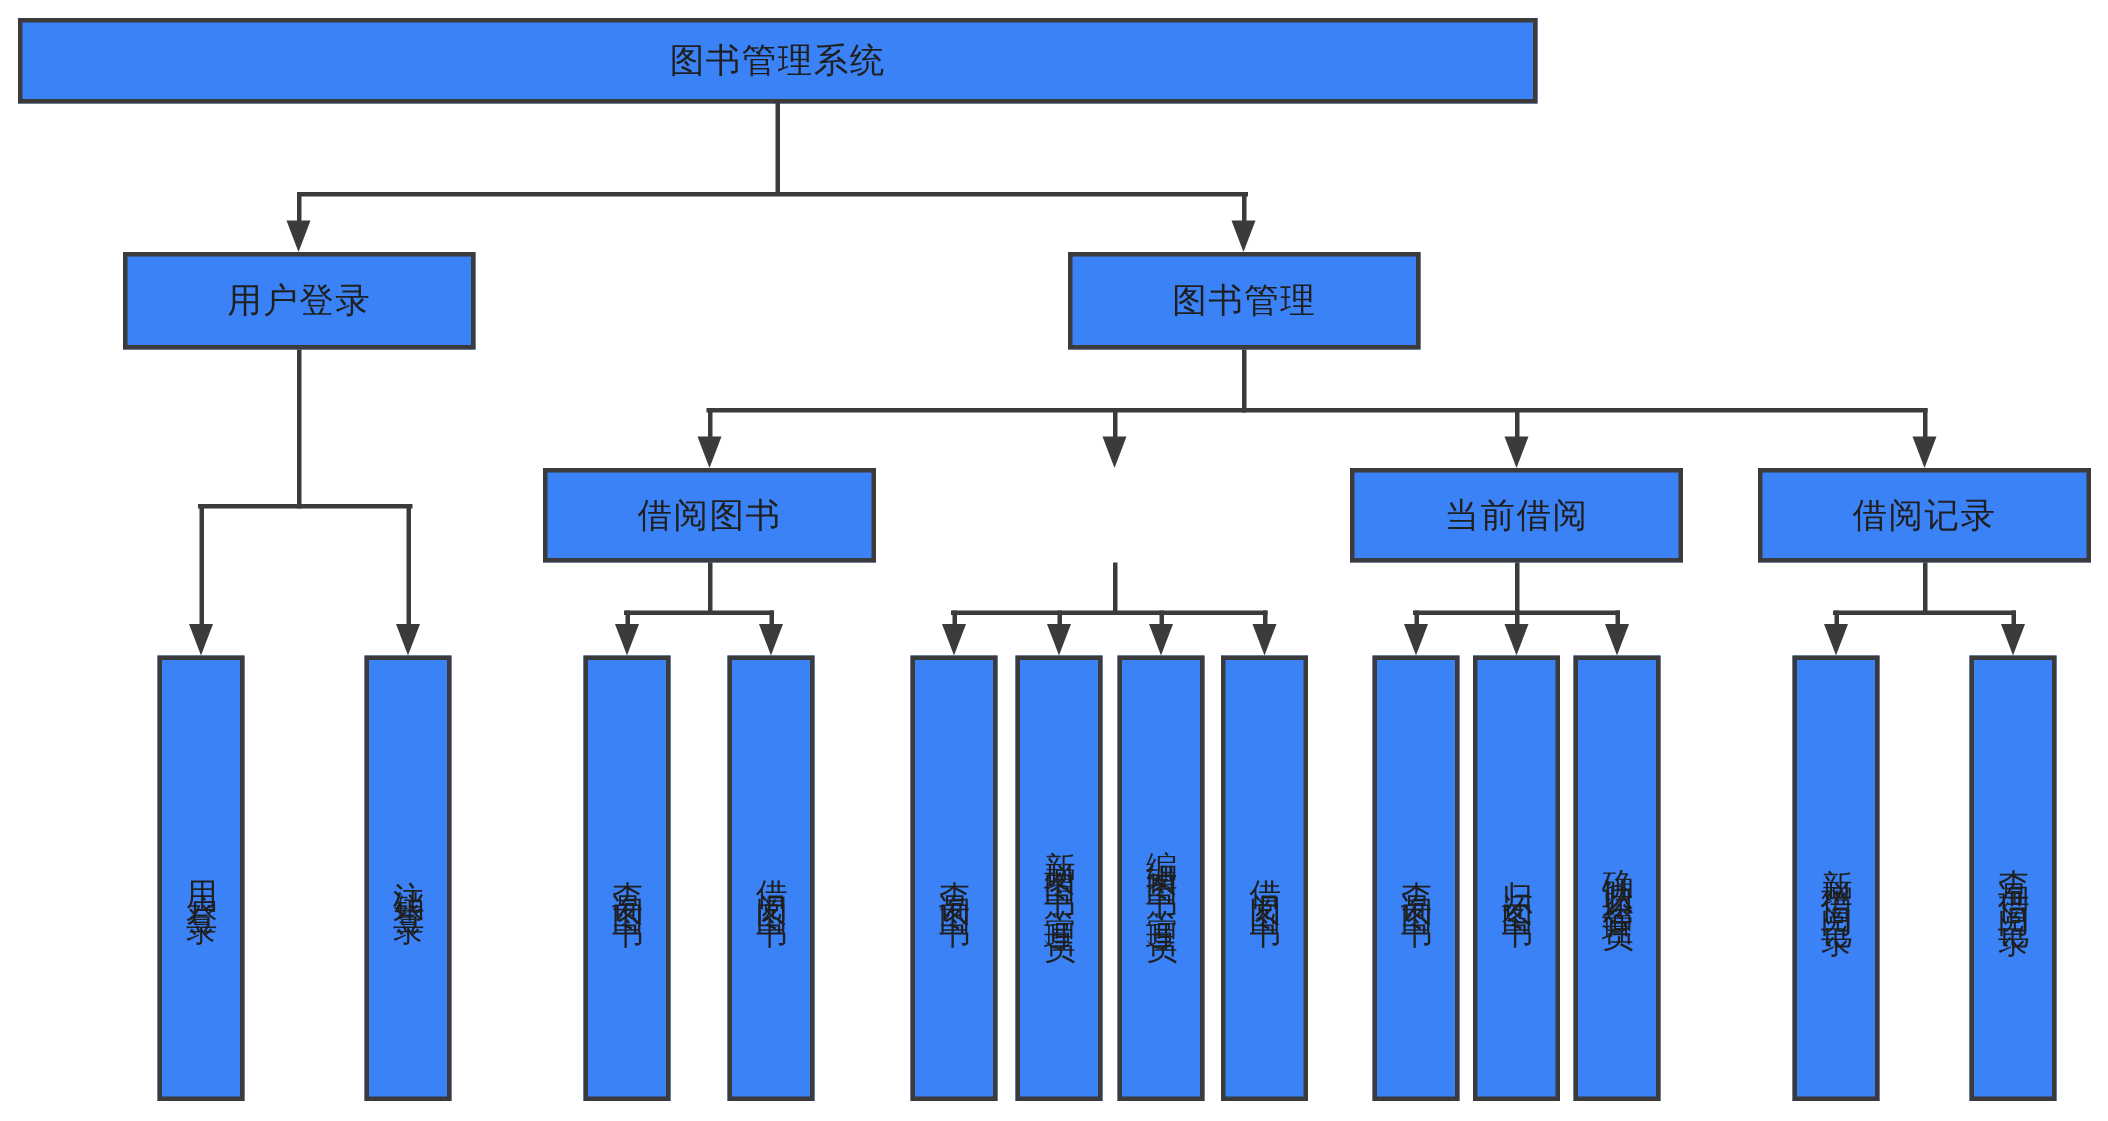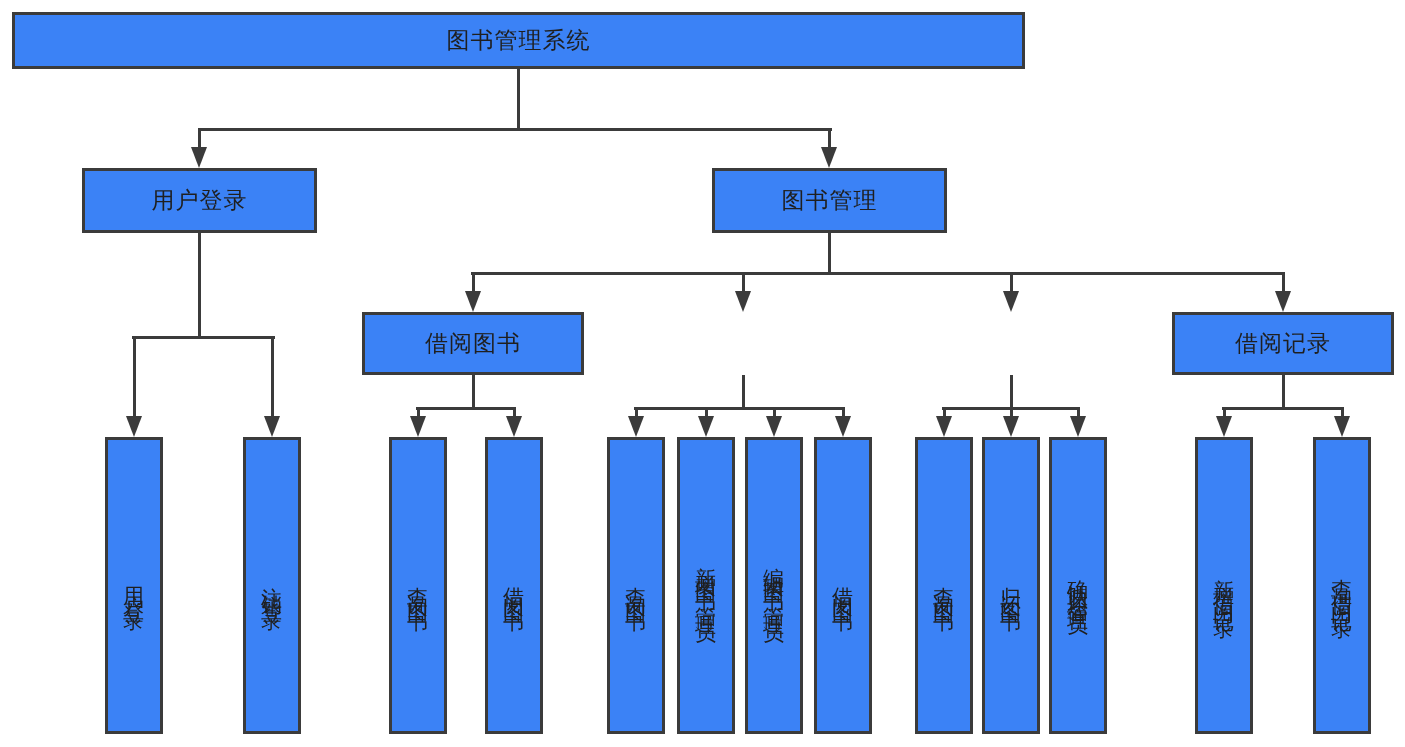--- a/index.html
+++ b/index.html
@@ -39,20 +39,23 @@
 
   <div class="box" style="left:82px;top:168px;width:235px;height:65px;">
     <span class="hlabel">用户登录</span>
   </div>
   <div class="box" style="left:712px;top:168px;width:235px;height:65px;">
     <span class="hlabel">图书管理</span>
   </div>
 
   <div class="box" style="left:362px;top:312px;width:222px;height:63px;">
     <span class="hlabel">借阅图书</span>
+  </div>
+  <div class="box" style="left:900px;top:312px;width:222px;height:63px;">
+    <span class="hlabel">当前借阅</span>
   </div>
   <div class="box" style="left:1172px;top:312px;width:222px;height:63px;">
     <span class="hlabel">借阅记录</span>
   </div>
 
   <div class="box" style="left:105px;top:437px;width:58px;height:297px;">
     <span class="vlabel">用户登录</span>
   </div>
   <div class="box" style="left:243px;top:437px;width:58px;height:297px;">
     <span class="vlabel">注销登录</span>

